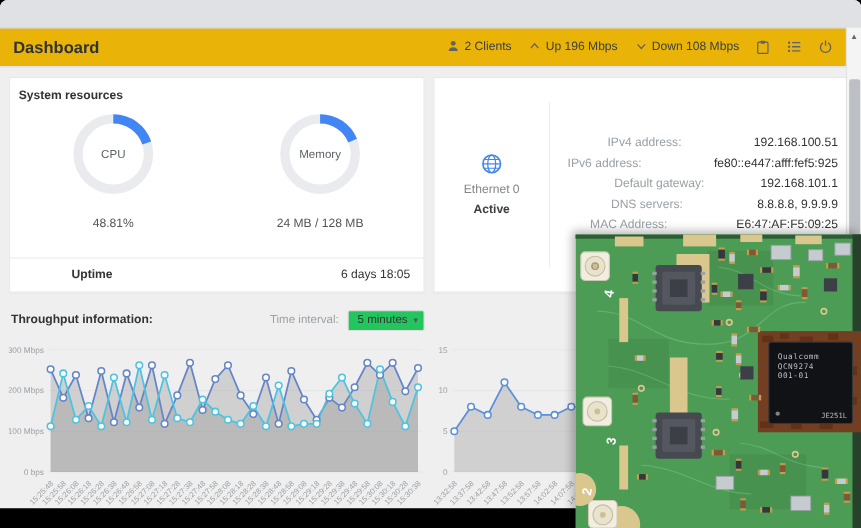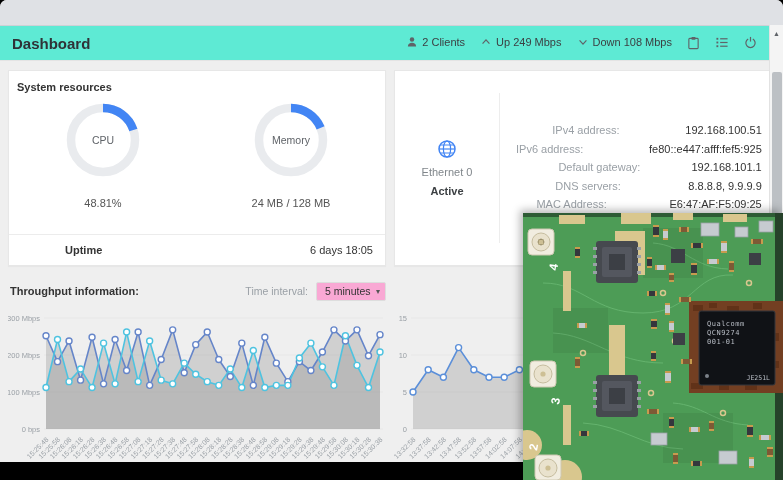--- a/index.html
+++ b/index.html
@@ -1,21 +1,21 @@
 <!DOCTYPE html>
 <html><head>
 <meta charset="utf-8">
 <style>
   html,body{margin:0;padding:0;width:783px;height:480px;background:#000;overflow:hidden;
     font-family:"Liberation Sans",sans-serif;-webkit-font-smoothing:antialiased;}
   .window{position:absolute;left:0;top:0;width:783px;height:462px;background:#efefef;
     border-radius:7px 7px 0 0;overflow:hidden;}
   .titlebar{position:absolute;left:0;top:0;width:783px;height:25px;background:#dfe1e5;
     border-bottom:1px solid #cdd1d6;}
-  .appheader{position:absolute;left:0;top:26px;width:783px;height:35px;background:#5eead4;
+  .appheader{position:absolute;left:0;top:26px;width:783px;height:35px;background:#eab308;
     border-bottom:1px solid #e4e4e4;display:flex;align-items:center;box-sizing:border-box;
     padding:0 26px 0 12px;}
   .page-title{font-size:15px;font-weight:bold;color:#2f3237;margin:0;}
   .hright{margin-left:auto;display:flex;align-items:flex-start;gap:15px;}
   .hitem{display:flex;align-items:center;gap:4px;font-size:11px;color:#3c4043;}
   .hicon{display:flex;align-items:center;cursor:pointer;}
   .card{position:absolute;background:#fff;border:1px solid #e7e7e7;box-sizing:border-box;
     box-shadow:0 1px 1px rgba(0,0,0,0.03);}
   #sysres{left:8px;top:70px;width:378px;height:196px;}
   #ifcard{left:394px;top:70px;width:378px;height:196px;}
@@ -33,21 +33,21 @@
   .if-divider{width:1px;height:150px;background:#ededed;}
   .if-kv{padding-left:16px;display:flex;flex-direction:column;gap:3px;align-items:flex-end;}
   .kvrow{display:flex;font-size:11px;line-height:15.5px;}
   .kvrow .k{width:133px;color:#9aa0a6;}
   .kvrow .v{color:#333;}
   .sec-head{position:absolute;display:flex;align-items:center;font-size:11px;height:20px;}
   #th-head{left:10px;top:281px;width:376px;}
   #cl-head{left:395px;top:281px;width:200px;}
   .sec-title{font-weight:bold;color:#333;}
   .ti-label{margin-left:auto;color:#9aa0a6;font-size:10.5px;}
-  .select{margin-left:8px;width:70px;height:19px;background:#f9a8d4;border:1px solid #ddd;border-radius:2px;
+  .select{margin-left:8px;width:70px;height:19px;background:#22c55e;border:1px solid #ddd;border-radius:2px;
     display:flex;align-items:center;font-size:10.5px;color:#333;padding:0 5px 0 8px;cursor:pointer;box-sizing:border-box;}
   .select .caret{margin-left:auto;font-size:8px;color:#555;}
   .chart{position:absolute;}
   #chart1{left:8px;top:304px;}
   #chart2{left:394px;top:304px;}
   .scrollbar{position:absolute;right:0;top:25px;width:14px;height:437px;background:#f4f4f4;
     border-left:1px solid #e2e2e2;z-index:20;box-sizing:border-box;}
   .sb-arrow{display:block;text-align:center;font-size:7px;color:#5f6368;padding-top:5px;}
   .sb-thumb{position:absolute;left:2px;top:47px;width:10px;height:388px;background:#bcc0c4;border-radius:2px;}
   .pcb{position:absolute;left:523px;top:213px;width:260px;height:267px;z-index:30;
@@ -69,21 +69,21 @@
         <svg width="12" height="12" viewBox="0 0 14 14">
           <circle cx="7" cy="4" r="2.6" fill="#5f6368"></circle>
           <path d="M2.2 12.2 C2.2 9.4 4.3 8 7 8 C9.7 8 11.8 9.4 11.8 12.2 Z" fill="#5f6368"></path>
         </svg>
         <span>2 Clients</span>
       </span>
       <span class="hitem">
         <svg width="12" height="12" viewBox="0 0 14 14">
           <polyline points="3,9 7,4.5 11,9" fill="none" stroke="#5f6368" stroke-width="1.4"></polyline>
         </svg>
-        <span>Up 249 Mbps</span>
+        <span>Up 196 Mbps</span>
       </span>
       <span class="hitem">
         <svg width="12" height="12" viewBox="0 0 14 14">
           <polyline points="3,5 7,9.5 11,5" fill="none" stroke="#5f6368" stroke-width="1.4"></polyline>
         </svg>
         <span>Down 108 Mbps</span>
       </span>
       <span class="hicon">
         <svg width="13" height="14" viewBox="0 0 14 15">
           <rect x="2" y="2.5" width="10" height="11" rx="1" fill="none" stroke="#5f6368" stroke-width="1.2"></rect>

